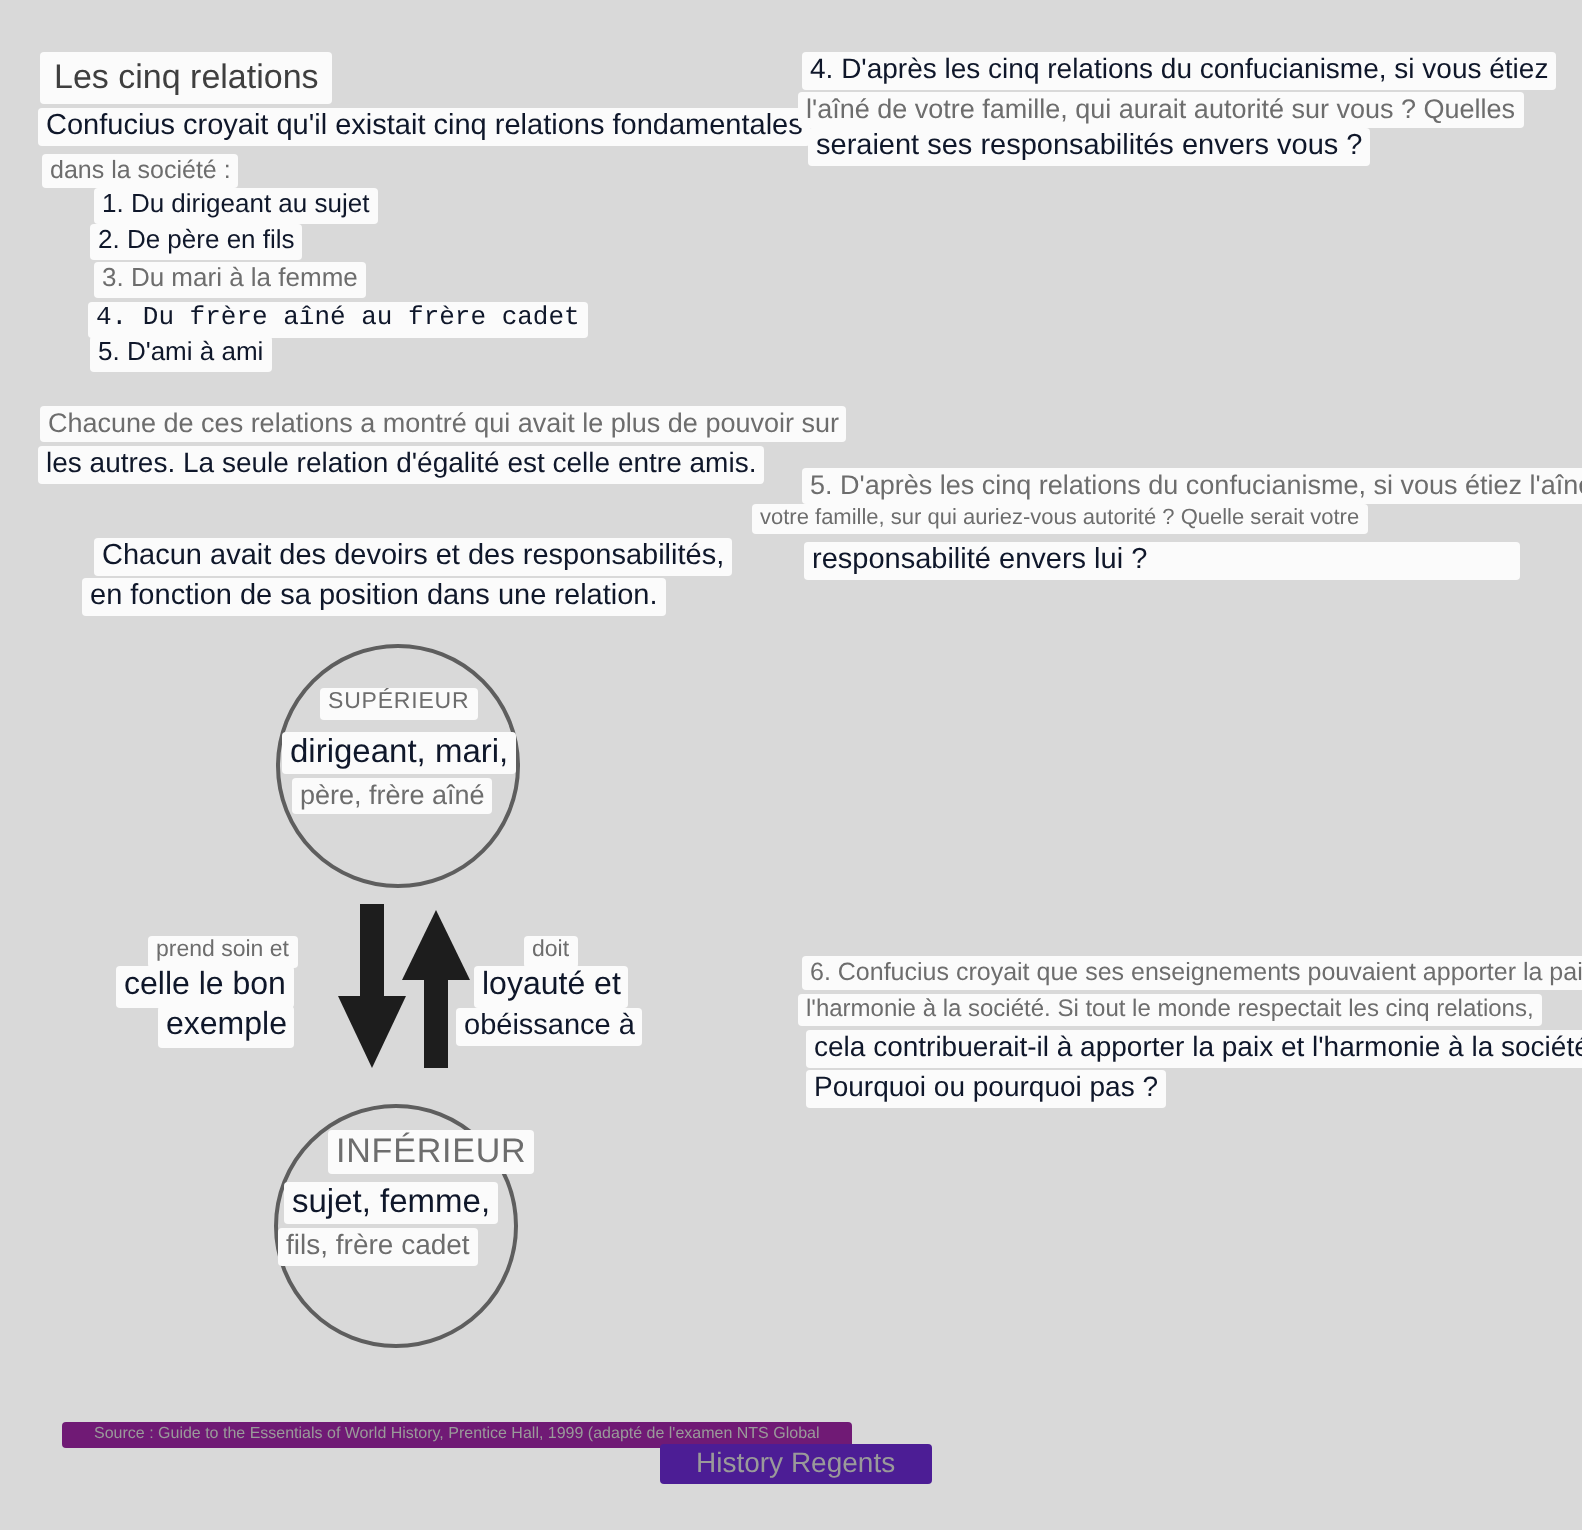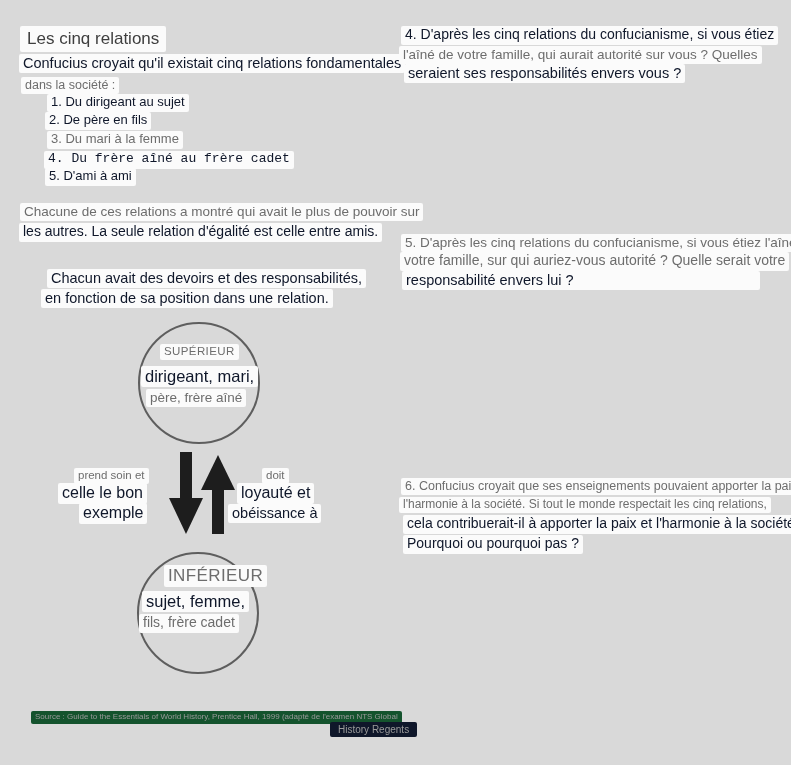--- a/index.html
+++ b/index.html
@@ -58,21 +58,21 @@
 
   #para-b-1 { left: 47px; top: 269px; font-size: 14.5px; }
   #para-b-2 { left: 41px; top: 289px; font-size: 14.5px; }
 
   
   #q4-1 { left: 401px; top: 26px; font-size: 14px; }
   #q4-2 { left: 399px; top: 46px; font-size: 13.5px; }
   #q4-3 { left: 404px; top: 64px; font-size: 14.5px; }
 
   #q5-1 { left: 401px; top: 234px; font-size: 13.5px; }
-  #q5-2 { left: 400px; top: 252px; font-size: 14px; }
+  #q5-2 { left: 376px; top: 252px; font-size: 11px; }
   #q5-3 {
     left: 402px; top: 271px; font-size: 14.5px;
     width: 358px; text-align: justify;
   }
   #q5-3 .just {
     display: inline-block;
     width: 100%;
     text-align: justify;
   }
   #q5-3 .just::after {
@@ -122,30 +122,30 @@
   #lbl-left-3  { left: 79px; top: 503px; font-size: 16px; }
 
   #lbl-right-1 { left: 262px; top: 468px; font-size: 11.5px; }
   #lbl-right-2 { left: 237px; top: 483px; font-size: 16px; }
   #lbl-right-3 { left: 228px; top: 504px; font-size: 14.5px; }
 
   
   #src-1 {
     left: 31px; top: 711px;
     font-size: 8px;
-    background: #14532d;
+    background: #701a75;
     color: #9a9a9a;
-    padding: 2px 4px;
+    padding: 2px 16px;
   }
   #src-2 {
     left: 330px; top: 722px;
-    font-size: 10px;
-    background: #0f172a;
+    font-size: 14px;
+    background: #4c1d95;
     color: #9a9a9a;
-    padding: 2px 8px;
+    padding: 2px 18px;
   }
 </style>
 </head>
 <body>
 
 <div id="page">
 
   <div class="chip dark" id="title">Les cinq relations</div>
 
   <div class="chip" id="intro-1">Confucius croyait qu'il existait cinq relations fondamentales</div>

